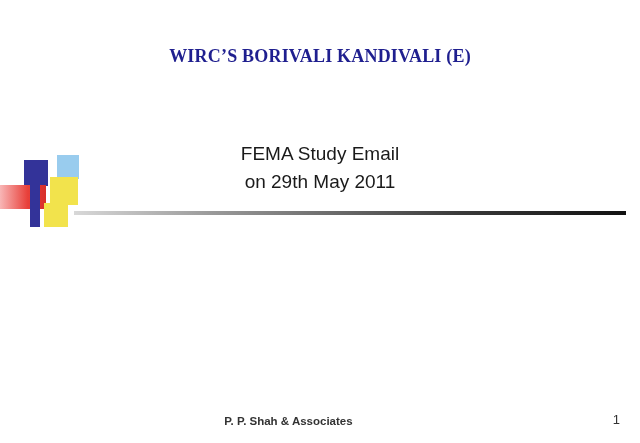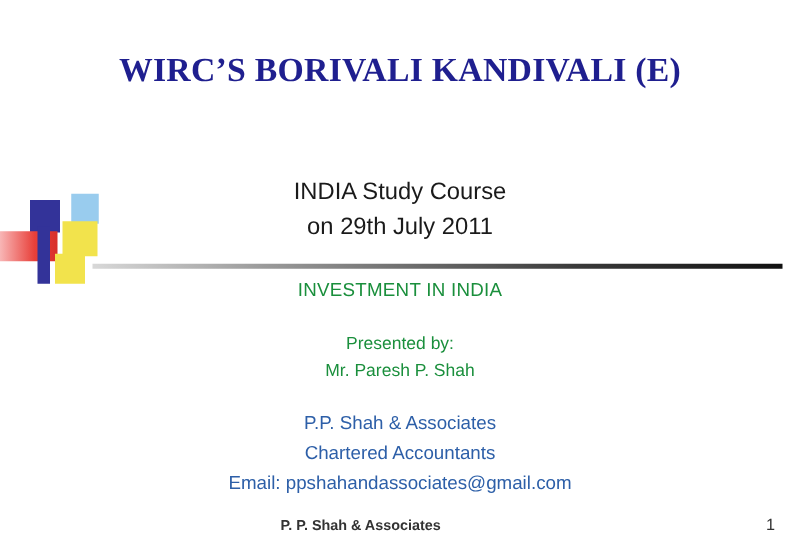--- a/index.html
+++ b/index.html
@@ -87,21 +87,21 @@
 
   
   .title {
     position: absolute;
     left: 0;
     top: 40px;
     width: 640px;
     text-align: center;
     font-family: "Liberation Serif", serif;
     font-weight: bold;
-    font-size: 27px;
+    font-size: 18px;
     line-height: 32px;
     color: #1f1f8f;
     letter-spacing: 0.2px;
   }
   .title .line2 {
     display: block;
   }
 
   
   .course {
@@ -177,33 +177,21 @@
     <div class="b yellow-sq2"></div>
   </div>
 
   <div class="hrule"></div>
 
   <div class="title">
     <span>WIRC’S BORIVALI KANDIVALI (E)</span>
   </div>
 
   <div class="course">
-    <div>INDIA Study Course</div>
-    <div>on 29th July 2011</div>
+    <div>FEMA Study Email</div>
+    <div>on 29th May 2011</div>
   </div>
 
-  <div class="body-block">
-    <div class="investment">INVESTMENT IN INDIA</div>
-    <div class="presented">
-      <div>Presented by:</div>
-      <div>Mr. Paresh P. Shah</div>
-    </div>
-    <div class="firm">
-      <div>P.P. Shah &amp; Associates</div>
-      <div>Chartered Accountants</div>
-      <div class="email">Email: ppshahandassociates@gmail.com</div>
-    </div>
-  </div>
 
   <div class="footer-text">P. P. Shah &amp; Associates</div>
   <div class="page-number">1</div>
 
 </div>
 
 </body></html>

